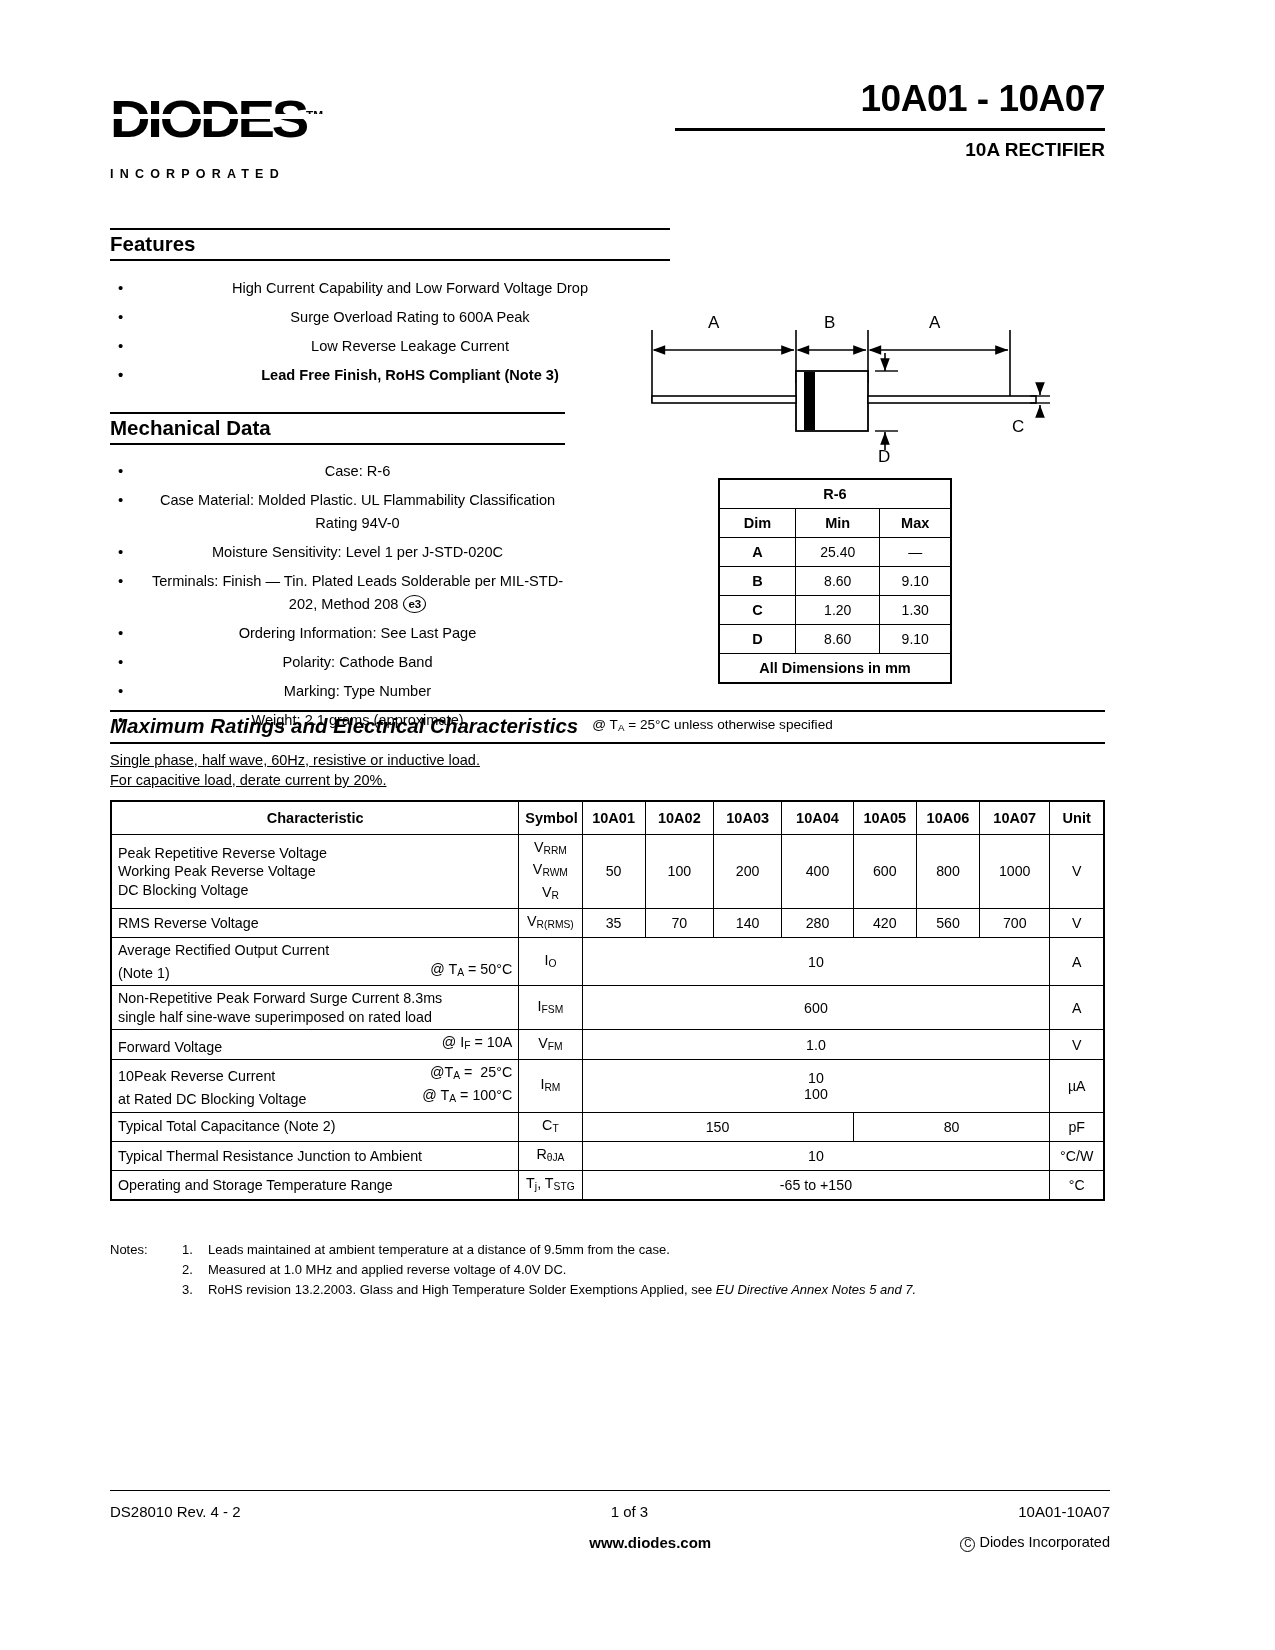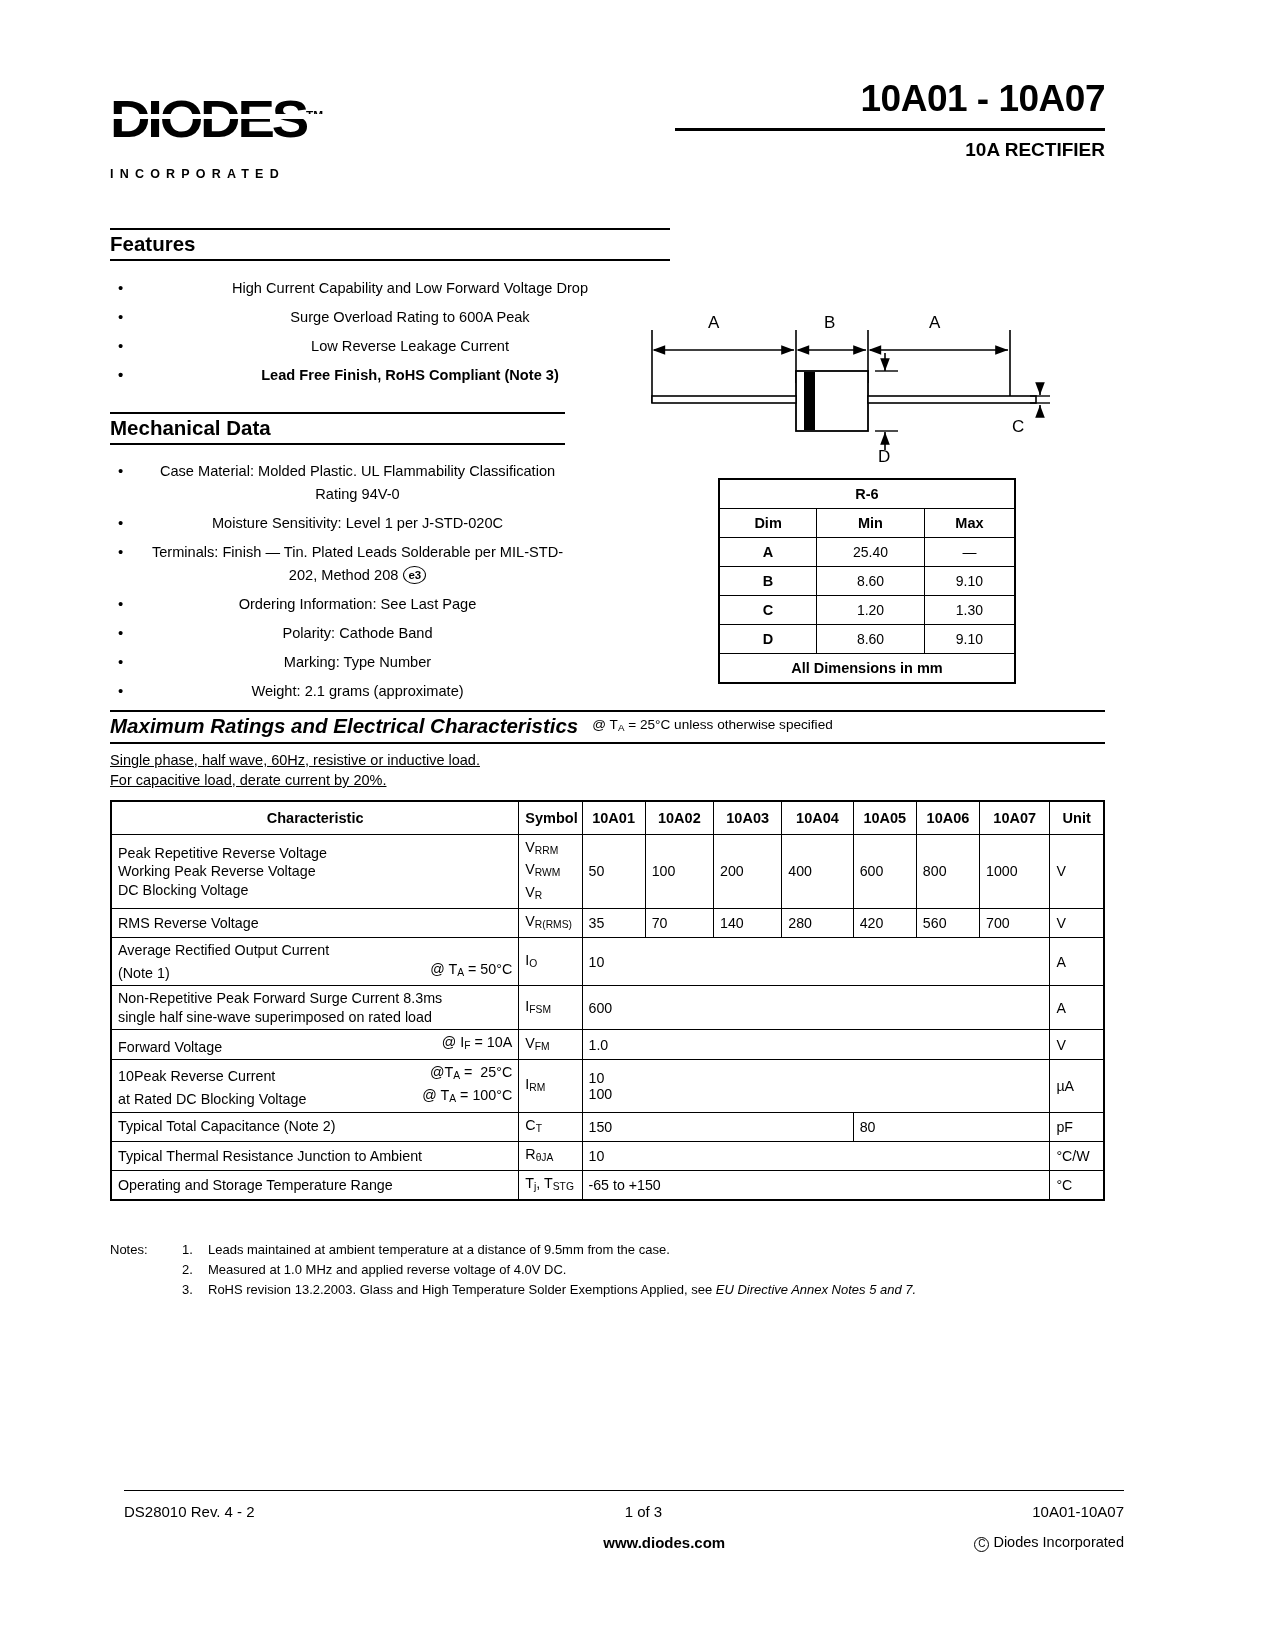--- a/index.html
+++ b/index.html
@@ -148,21 +148,21 @@
     width: 430px;
     height: 175px;
   }
   .pkg svg { display: block; }
 
   
   .dimtable {
     position: absolute;
     left: 718px;
     top: 478px;
-    width: 298px;
+    width: 234px;
     border-collapse: collapse;
     font-size: 14px;
     background: #fff;
   }
   .dimtable, .dimtable td, .dimtable th {
     border: 1px solid #000;
   }
   .dimtable { border: 2.2px solid #000; }
   .dimtable td, .dimtable th {
     height: 26px;
@@ -228,20 +228,21 @@
     text-align: center;
     height: 26px;
     font-size: 14.5px;
   }
   table.main td.char {
     text-align: left;
     line-height: 18.5px;
     font-size: 14.3px;
   }
   table.main td.sym, table.main td.val, table.main td.unit {
+    text-align: center;
   }
   table.main td.sym { font-size: 14.3px; line-height: 18px; }
   .char-row { display: flex; justify-content: space-between; align-items: flex-end; }
   .char-left { text-align: left; }
   .char-right { text-align: right; white-space: nowrap; padding-left: 10px; }
   sub { font-size: 0.72em; vertical-align: -0.22em; }
 
   
   .notes {
     position: absolute;
@@ -272,21 +273,21 @@
     content: counter(n) ".";
     position: absolute;
     left: 0;
     top: 0;
   }
   .ital { font-style: italic; }
 
   
   .footer {
     position: absolute;
-    left: 124px;
+    left: 110px;
     top: 1490px;
     width: 1000px;
   }
   .footer-rule { border-top: 1.6px solid #000; }
   .footer-row1 {
     display: flex;
     justify-content: space-between;
     align-items: baseline;
     font-size: 15px;
     margin-top: 12px;
@@ -336,20 +337,21 @@
       <li><span>High Current Capability and Low Forward Voltage Drop</span></li>
       <li><span>Surge Overload Rating to 600A Peak</span></li>
       <li><span>Low Reverse Leakage Current</span></li>
       <li class="bold"><span>Lead Free Finish, RoHS Compliant (Note 3)</span></li>
     </ul>
   </div>
 
   <div class="mech">
     <div class="sec-head thin">Mechanical Data</div>
     <ul class="bullets list">
+      <li><span>Case: R-6</span></li>
       <li><span>Case Material: Molded Plastic.  UL Flammability Classification Rating 94V-0</span></li>
       <li><span>Moisture Sensitivity:  Level 1 per J-STD-020C</span></li>
       <li><span>Terminals: Finish — Tin.  Plated Leads Solderable per MIL-STD-202, Method 208</span><span class="e3">e3</span></li>
       <li><span>Ordering Information:  See Last Page</span></li>
       <li><span>Polarity: Cathode Band</span></li>
       <li><span>Marking: Type Number</span></li>
       <li><span>Weight:  2.1 grams (approximate)</span></li>
     </ul>
   </div>
 

